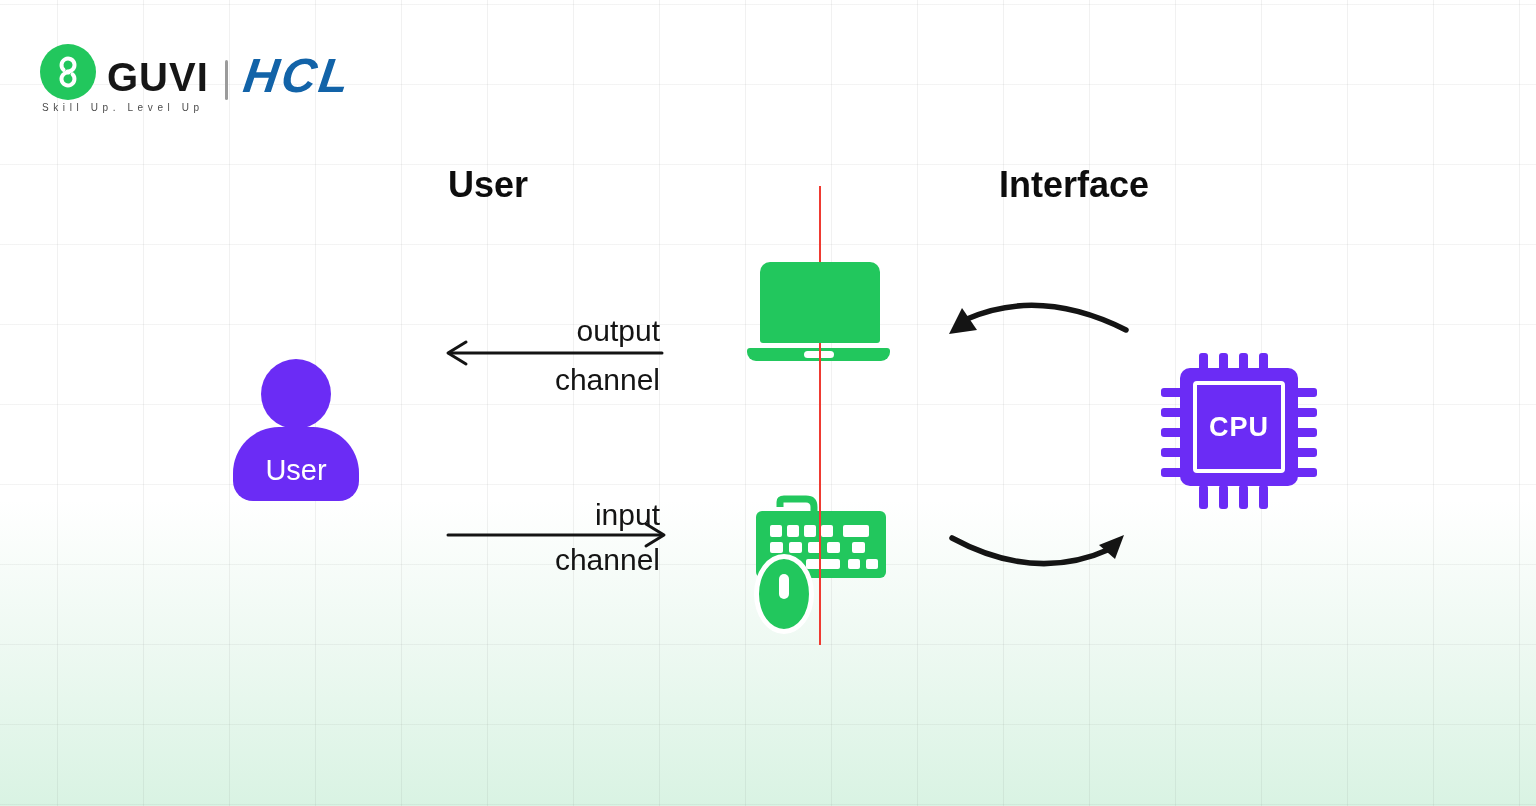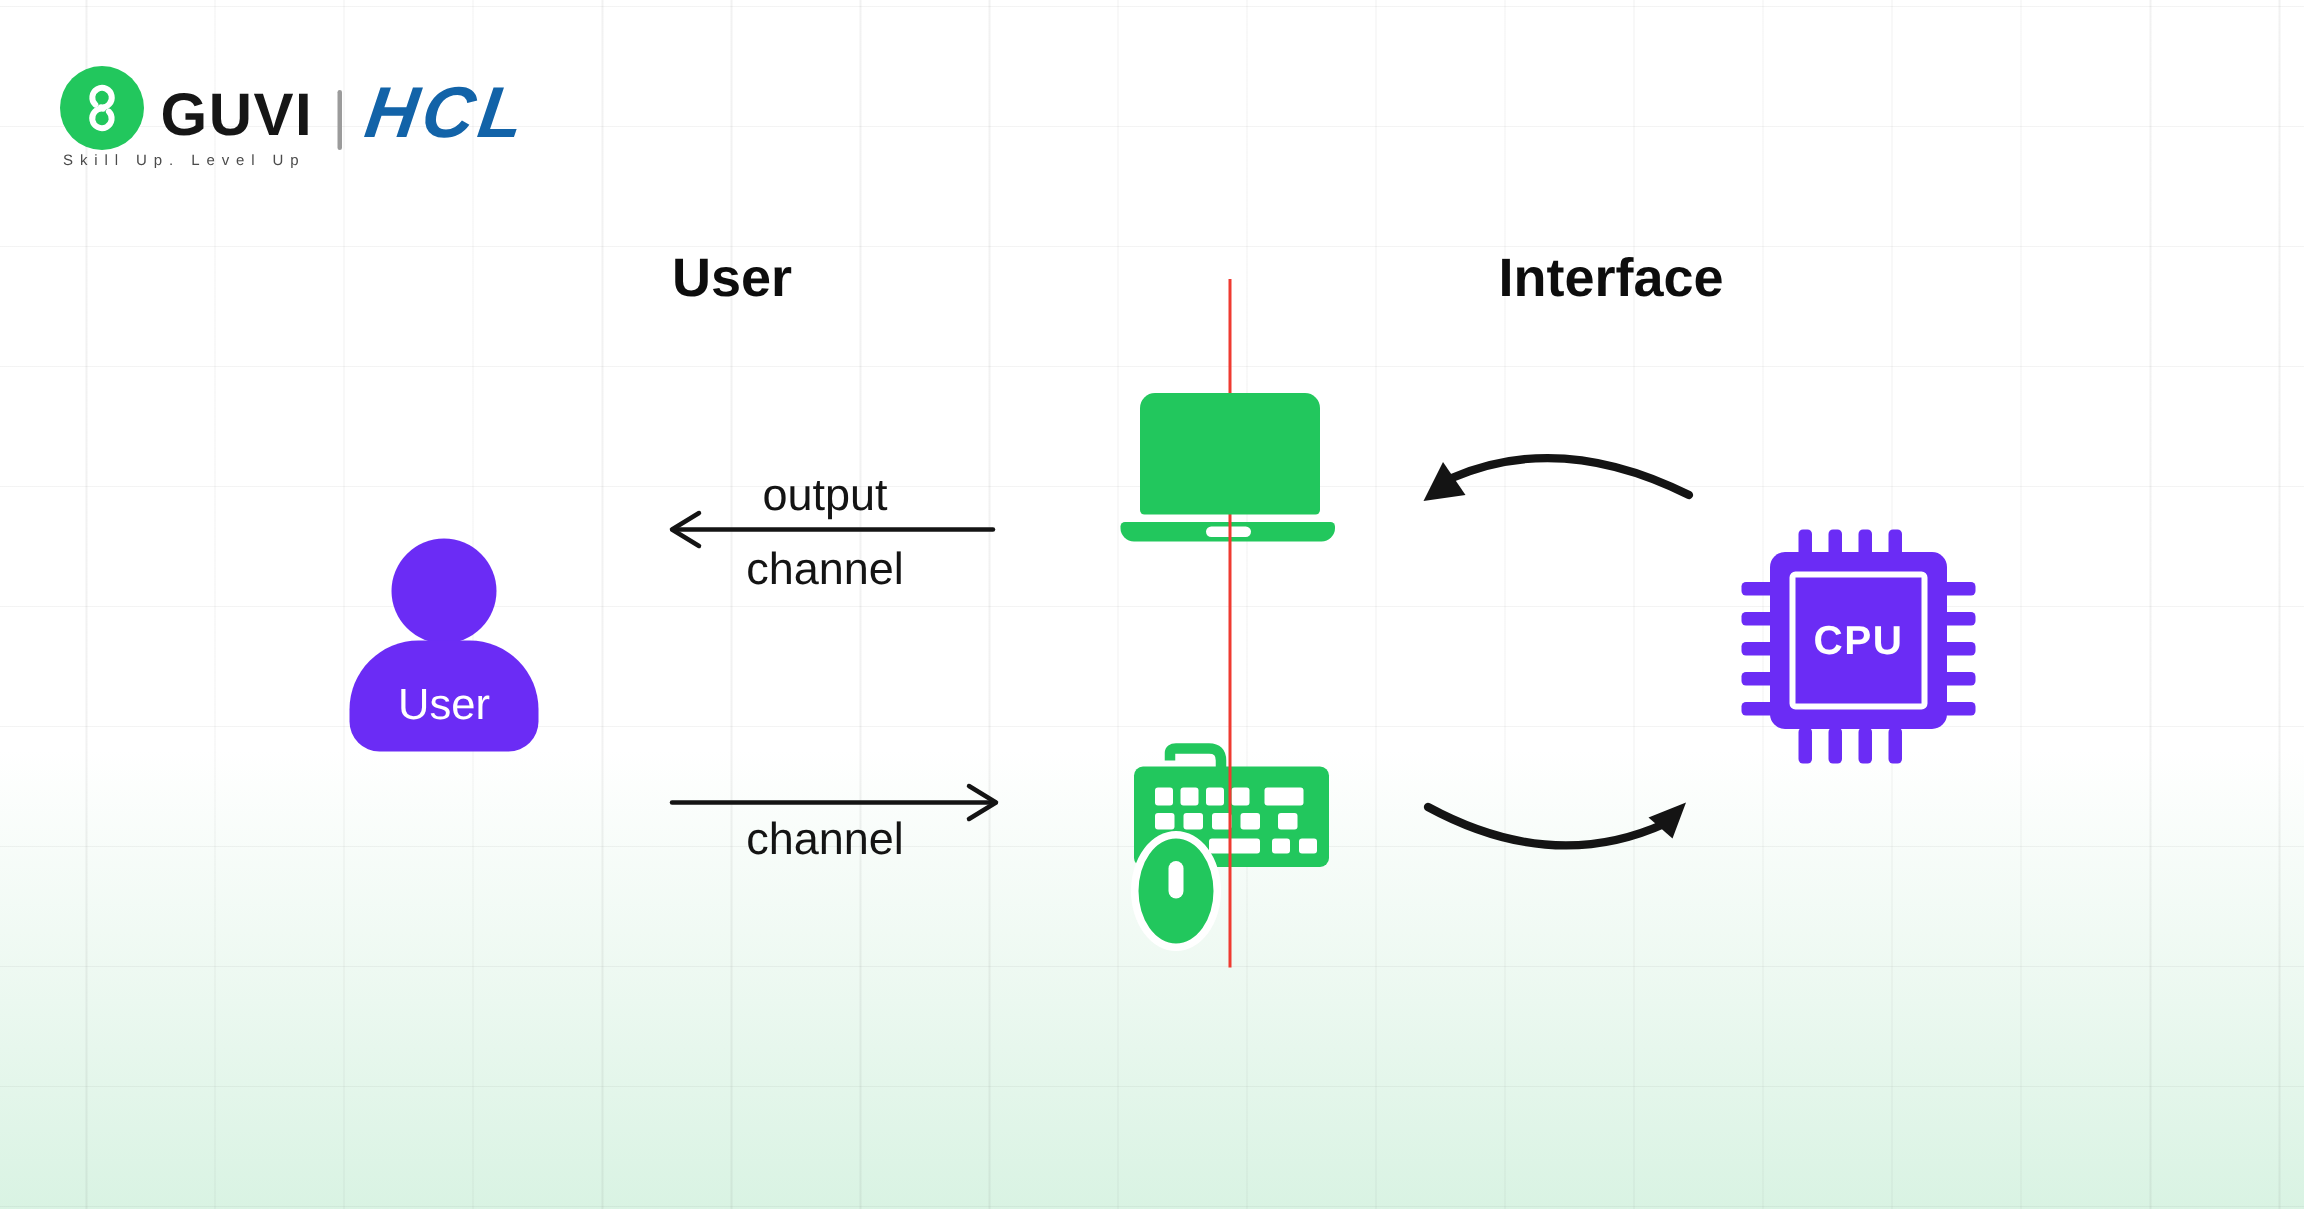--- a/index.html
+++ b/index.html
@@ -21,21 +21,21 @@
   .logo-sep{width:3px;height:40px;background:#9b9b9b;border-radius:2px;margin:0 16px;}
   .logo-hcl{font-size:48px;font-weight:700;font-style:italic;letter-spacing:3px;color:var(--hcl-blue);transform:skewX(-8deg);line-height:1;}
   .tagline{left:42px;top:102px;font-size:10px;font-weight:400;letter-spacing:4.6px;color:var(--tagline-gray);}
 
   
   .heading{font-size:36px;font-weight:700;color:#0d0d0d;}
   .heading-user{left:448px;top:164px;}
   .heading-interface{left:970px;top:164px;margin-left:29px;}
 
   
-  .lab{width:220px;text-align:center;font-size:30px;font-weight:500;color:#141414;}
+  .lab{width:220px;text-align:right;font-size:30px;font-weight:500;color:#141414;}
   .lab-out1{left:440px;top:314px;}
   .lab-out2{left:440px;top:363px;}
   .lab-in1{left:440px;top:498px;}
   .lab-in2{left:440px;top:543px;}
 
   
   .red-line{left:819px;top:186px;width:2px;height:459px;background:var(--red);z-index:4;}
 
   
   .person{z-index:2;}
@@ -97,20 +97,21 @@
 
   <div class="person">
     <div class="abs person-head"></div>
     <div class="abs person-body">
       <span class="person-label">User</span>
     </div>
   </div>
 
   <div class="abs lab lab-out1">output</div>
   <div class="abs lab lab-out2">channel</div>
+  <div class="abs lab lab-in1">input</div>
   <div class="abs lab lab-in2">channel</div>
 
   <div class="abs laptop-screen"></div>
   <div class="abs laptop-base">
     <div class="laptop-notch"></div>
   </div>
 
   <div class="kb-group">
     <svg class="abs kb-cable" viewBox="0 0 60 30">
       <path d="M 10 17 L 10 12 Q 10 9 14 9 L 36 9 Q 44 9 44 17 L 44 22"></path>

